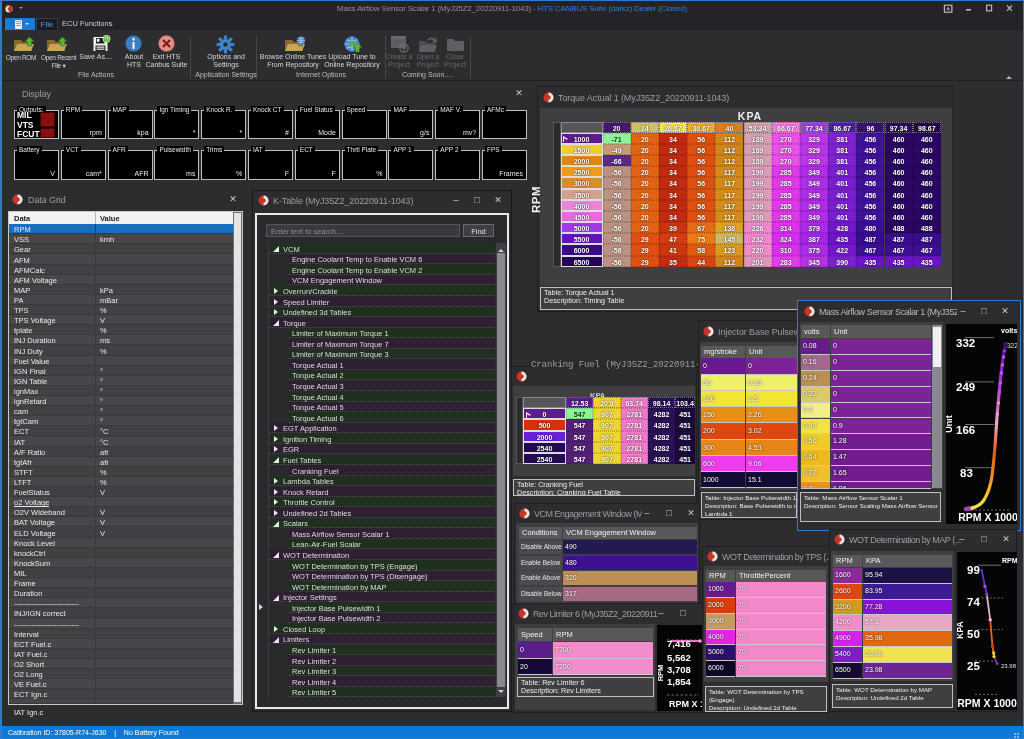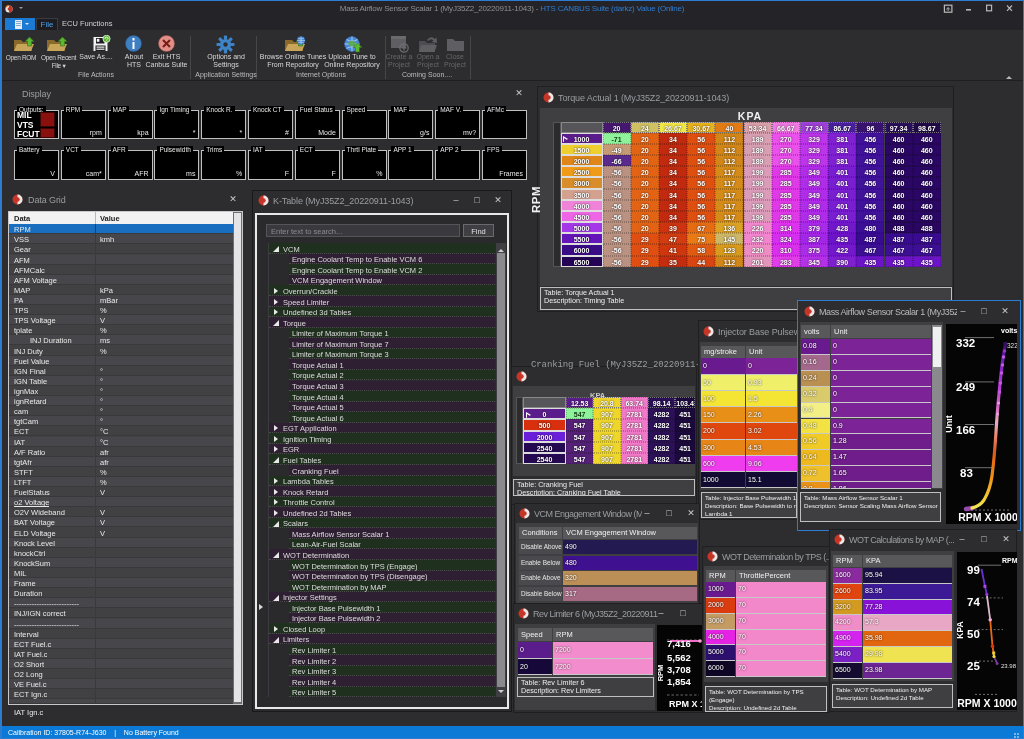--- a/index.html
+++ b/index.html
@@ -18,21 +18,21 @@
 <div class="abs" style="left:0;top:0;width:1024px;height:19px;background:#242428;border-top:1.5px solid #2e7cd1;"></div>
 <div class="abs" style="left:5px;top:5px;width:8px;height:8px;">
     <svg width="8" height="8">
       <circle cx="4" cy="4" r="3.6" fill="#e8e8e8"></circle>
       <path d="M4 0.4 A3.6 3.6 0 0 1 4 7.6" fill="#c63526"></path>
       <path d="M1 2.2 A3.6 3.6 0 0 1 4 0.4" fill="none" stroke="#d87a20" stroke-width="1.2"></path>
       <circle cx="4" cy="4" r="1.4" fill="#c63526"></circle>
     </svg>
   </div>
 <div class="abs" style="left:19px;top:7px;width:0;height:0;border:2.5px solid transparent;border-top-color:#9a9a9a;"></div>
-<div class="abs" style="left:0;top:4px;width:1024px;text-align:center;font-size:8px;letter-spacing:-0.2px;white-space:nowrap;"><span style="color:#8f8f92;">Mass Airflow Sensor Scalar 1 (MyJ35Z2_20220911-1043) - </span><span style="color:#2e7cd1;">HTS CANBUS Suite (darkz) Value (Online)</span></div>
+<div class="abs" style="left:0;top:4px;width:1024px;text-align:center;font-size:8px;letter-spacing:-0.2px;white-space:nowrap;"><span style="color:#8f8f92;">Mass Airflow Sensor Scalar 1 (MyJ35Z2_20220911-1043) - </span><span style="color:#2e7cd1;">HTS CANBUS Suite (darkz) Dealer (Closed)</span></div>
 <svg class="abs" style="left:938px;top:0px;" width="80" height="14" viewBox="0 0 80 14">
 <g stroke="#b8b8b8" fill="none">
 <rect x="6.4" y="5.2" width="7.5" height="7" stroke-width="1.2"></rect>
       <path d="M8.4 9.5 L10.1 7.6 L11.9 9.5 M10.1 7.6 L10.1 11" stroke-width="0.9"></path>
 <line x1="28" y1="9.8" x2="33" y2="9.8" stroke-width="1.6"></line>
 <rect x="48.6" y="5.2" width="5" height="5.6" stroke-width="1.2"></rect>
 <path d="M69 5.5 L74 10.8 M74 5.5 L69 10.8" stroke-width="1.2"></path>
 </g>
   </svg>
 <div class="abs" style="left:0;top:18px;width:1024px;height:12px;background:#242428;"></div>
@@ -243,21 +243,21 @@
 <div class="abs" style="left:9px;top:305.1px;width:224px;height:10.1px;background:#414144;border-bottom:1px solid #39393c;"></div>
 <div class="abs" style="left:14px;top:306.1px;color:#e8e8e8;font-size:7.5px;white-space:nowrap;overflow:hidden;max-width:80px;">TPS</div>
 <div class="abs" style="left:100px;top:306.1px;color:#e8e8e8;font-size:7.5px;">%</div>
 <div class="abs" style="left:9px;top:315.2px;width:224px;height:10.1px;background:#47474b;border-bottom:1px solid #39393c;"></div>
 <div class="abs" style="left:14px;top:316.2px;color:#e8e8e8;font-size:7.5px;white-space:nowrap;overflow:hidden;max-width:80px;">TPS Voltage</div>
 <div class="abs" style="left:100px;top:316.2px;color:#e8e8e8;font-size:7.5px;">V</div>
 <div class="abs" style="left:9px;top:325.3px;width:224px;height:10.1px;background:#414144;border-bottom:1px solid #39393c;"></div>
 <div class="abs" style="left:14px;top:326.3px;color:#e8e8e8;font-size:7.5px;white-space:nowrap;overflow:hidden;max-width:80px;">tplate</div>
 <div class="abs" style="left:100px;top:326.3px;color:#e8e8e8;font-size:7.5px;">%</div>
 <div class="abs" style="left:9px;top:335.4px;width:224px;height:10.1px;background:#47474b;border-bottom:1px solid #39393c;"></div>
-<div class="abs" style="left:30px;top:336.4px;color:#e8e8e8;font-size:7.5px;white-space:nowrap;overflow:hidden;max-width:80px;">INJ Duration</div>
+<div class="abs" style="left:14px;top:336.4px;color:#e8e8e8;font-size:7.5px;white-space:nowrap;overflow:hidden;max-width:80px;">INJ Duration</div>
 <div class="abs" style="left:100px;top:336.4px;color:#e8e8e8;font-size:7.5px;">ms</div>
 <div class="abs" style="left:9px;top:345.5px;width:224px;height:10.1px;background:#414144;border-bottom:1px solid #39393c;"></div>
 <div class="abs" style="left:14px;top:346.5px;color:#e8e8e8;font-size:7.5px;white-space:nowrap;overflow:hidden;max-width:80px;">INJ Duty</div>
 <div class="abs" style="left:100px;top:346.5px;color:#e8e8e8;font-size:7.5px;">%</div>
 <div class="abs" style="left:9px;top:355.6px;width:224px;height:10.1px;background:#47474b;border-bottom:1px solid #39393c;"></div>
 <div class="abs" style="left:14px;top:356.6px;color:#e8e8e8;font-size:7.5px;white-space:nowrap;overflow:hidden;max-width:80px;">Fuel Value</div>
 <div class="abs" style="left:9px;top:365.7px;width:224px;height:10.1px;background:#414144;border-bottom:1px solid #39393c;"></div>
 <div class="abs" style="left:14px;top:366.7px;color:#e8e8e8;font-size:7.5px;white-space:nowrap;overflow:hidden;max-width:80px;">IGN Final</div>
 <div class="abs" style="left:100px;top:366.7px;color:#e8e8e8;font-size:7.5px;">°</div>
 <div class="abs" style="left:9px;top:375.8px;width:224px;height:10.1px;background:#47474b;border-bottom:1px solid #39393c;"></div>
@@ -907,21 +907,21 @@
 <div class="cell cellL" style="left:736px;top:661.2px;width:90px;height:15.8px;background:#f287ca;line-height:14px;border-bottom:1px solid #c8c8c8;">70</div>
 <div class="abs desc descS" style="left:705px;top:686px;width:122px;height:26px;">Table: WOT Determination by TPS<br>(Engage)<br>Description: Undefined 2d Table</div>
 <div class="abs" style="left:829px;top:529px;width:188px;height:183px;background:#2d2d30;border:1px solid #1f1f22;"></div>
 <div class="abs" style="left:834px;top:534px;width:11px;height:11px;">
     <svg width="11" height="11">
       <circle cx="5.5" cy="5.5" r="5" fill="#c63526"></circle>
       <path d="M5.5 0.5 A5 5 0 0 1 5.5 10.5" fill="#e8e8e8"></path>
       <circle cx="5.5" cy="5.5" r="2.2" fill="#c63526"></circle>
     </svg>
   </div>
-<div class="abs tt" style="left:849px;top:535px;width:112px;overflow:hidden;letter-spacing:-0.5px;">WOT Calculations by MAP (...</div>
+<div class="abs tt" style="left:849px;top:535px;width:112px;overflow:hidden;letter-spacing:-0.5px;">WOT Determination by MAP (...</div>
 <div class="abs winbtn" style="left:956px;top:534px;width:12px;">–</div>
 <div class="abs winbtn" style="left:978px;top:534px;width:12px;">□</div>
 <div class="abs winbtn" style="left:1000px;top:534px;width:12px;">✕</div>
 <div class="abs" style="left:831px;top:551px;width:123px;height:130px;background:#3f3f41;"></div>
 <div class="ghdr" style="left:833px;top:555px;width:29px;height:12px;line-height:12px;">RPM</div>
 <div class="ghdr" style="left:863px;top:555px;width:89px;height:12px;line-height:12px;">KPA</div>
 <div class="cell cellL" style="left:833px;top:568.0px;width:29px;height:15.8px;background:#8a2a9e;line-height:14px;border-bottom:1px solid #c8c8c8;">1600</div>
 <div class="cell cellL" style="left:863px;top:568.0px;width:89px;height:15.8px;background:#1c1145;line-height:14px;border-bottom:1px solid #c8c8c8;">95.94</div>
 <div class="cell cellL" style="left:833px;top:583.8px;width:29px;height:15.8px;background:#e0440f;line-height:14px;border-bottom:1px solid #c8c8c8;">2600</div>
 <div class="cell cellL" style="left:863px;top:583.8px;width:89px;height:15.8px;background:#3c1a96;line-height:14px;border-bottom:1px solid #c8c8c8;">83.95</div>

